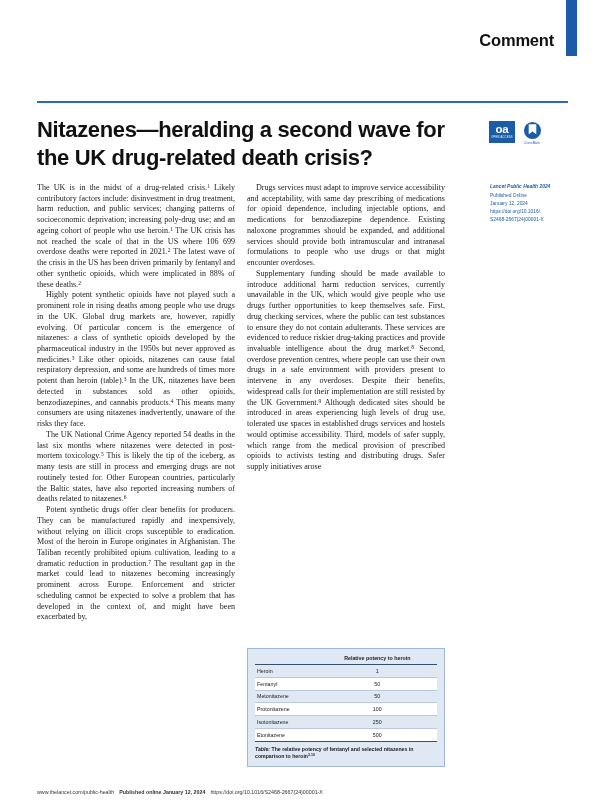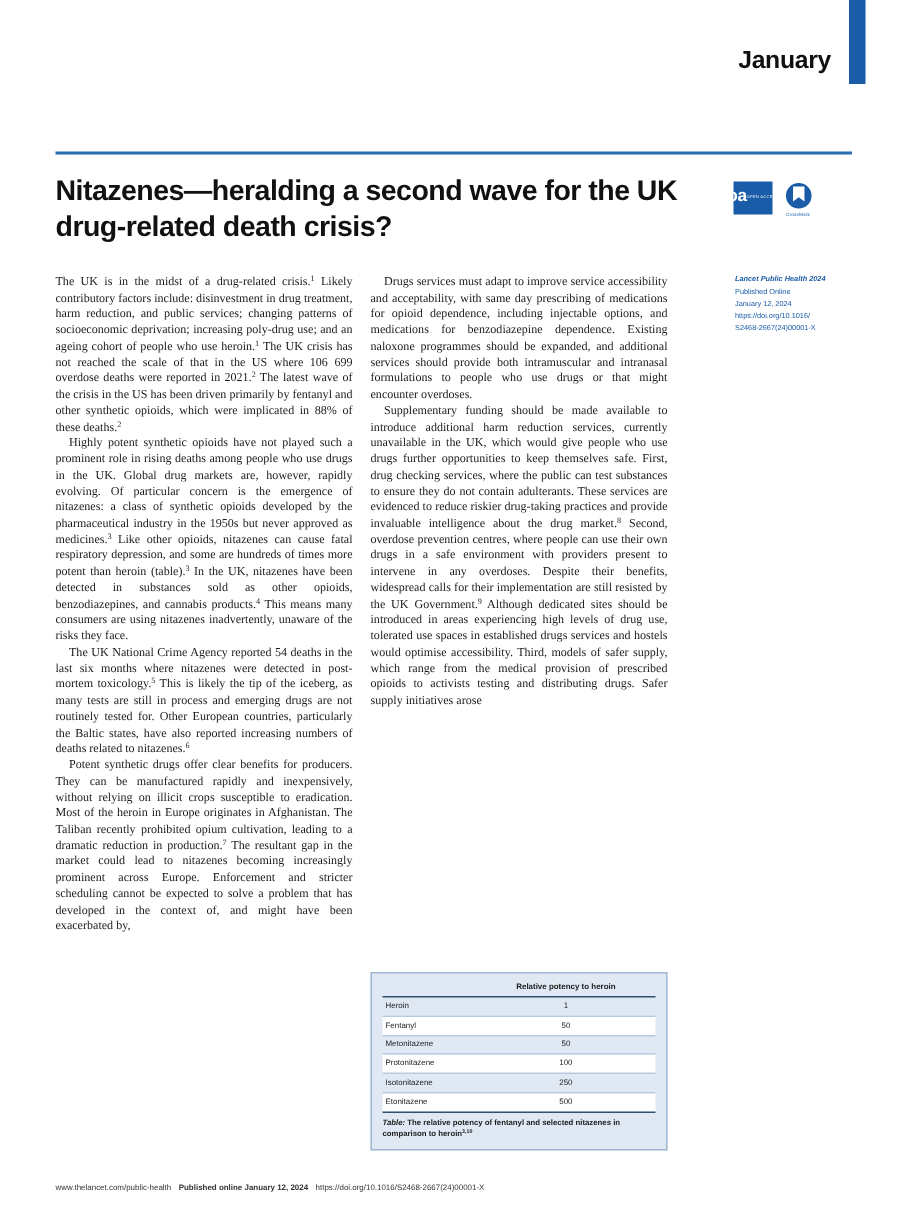--- a/index.html
+++ b/index.html
@@ -51,21 +51,21 @@
   
   .title-block {
     position: absolute;
     top: 116px;
     left: 37px;
     width: 440px;
   }
   .article-title {
     font-family: "Liberation Sans", sans-serif;
     font-weight: bold;
-    font-size: 19px;
+    font-size: 22px;
     line-height: 1.28;
     letter-spacing: -0.35px;
     color: #111111;
     margin: 0;
   }
 
   
   .badges {
     position: absolute;
     top: 121px;
@@ -73,21 +73,21 @@
     display: flex;
     align-items: flex-start;
     gap: 5px;
   }
   .oa-badge {
     width: 26px;
     height: 22px;
     background: #1a5ca8;
     color: #ffffff;
     display: flex;
-    flex-direction: row;
+    flex-direction: column;
     align-items: center;
     justify-content: center;
     line-height: 1;
   }
   .oa-badge .oa-main {
     font-family: "Liberation Sans", sans-serif;
     font-weight: bold;
     font-size: 11.5px;
     letter-spacing: -0.3px;
   }
@@ -216,21 +216,21 @@
   }
   .footer .fw-normal { font-weight: normal; }
   .footer .fw-bold { font-weight: bold; }
   .footer .sep { display: inline-block; width: 5px; }
 </style>
 </head>
 <body>
 
 <div class="top-bar"></div>
 
-<div class="running-head">January</div>
+<div class="running-head">Comment</div>
 
 <div class="header-rule"></div>
 
 <div class="title-block">
   <h1 class="article-title">Nitazenes—heralding a second wave for the UK drug-related death crisis?</h1>
 </div>
 
 <div class="badges">
   <div class="oa-badge">
     <span class="oa-main">oa</span>

